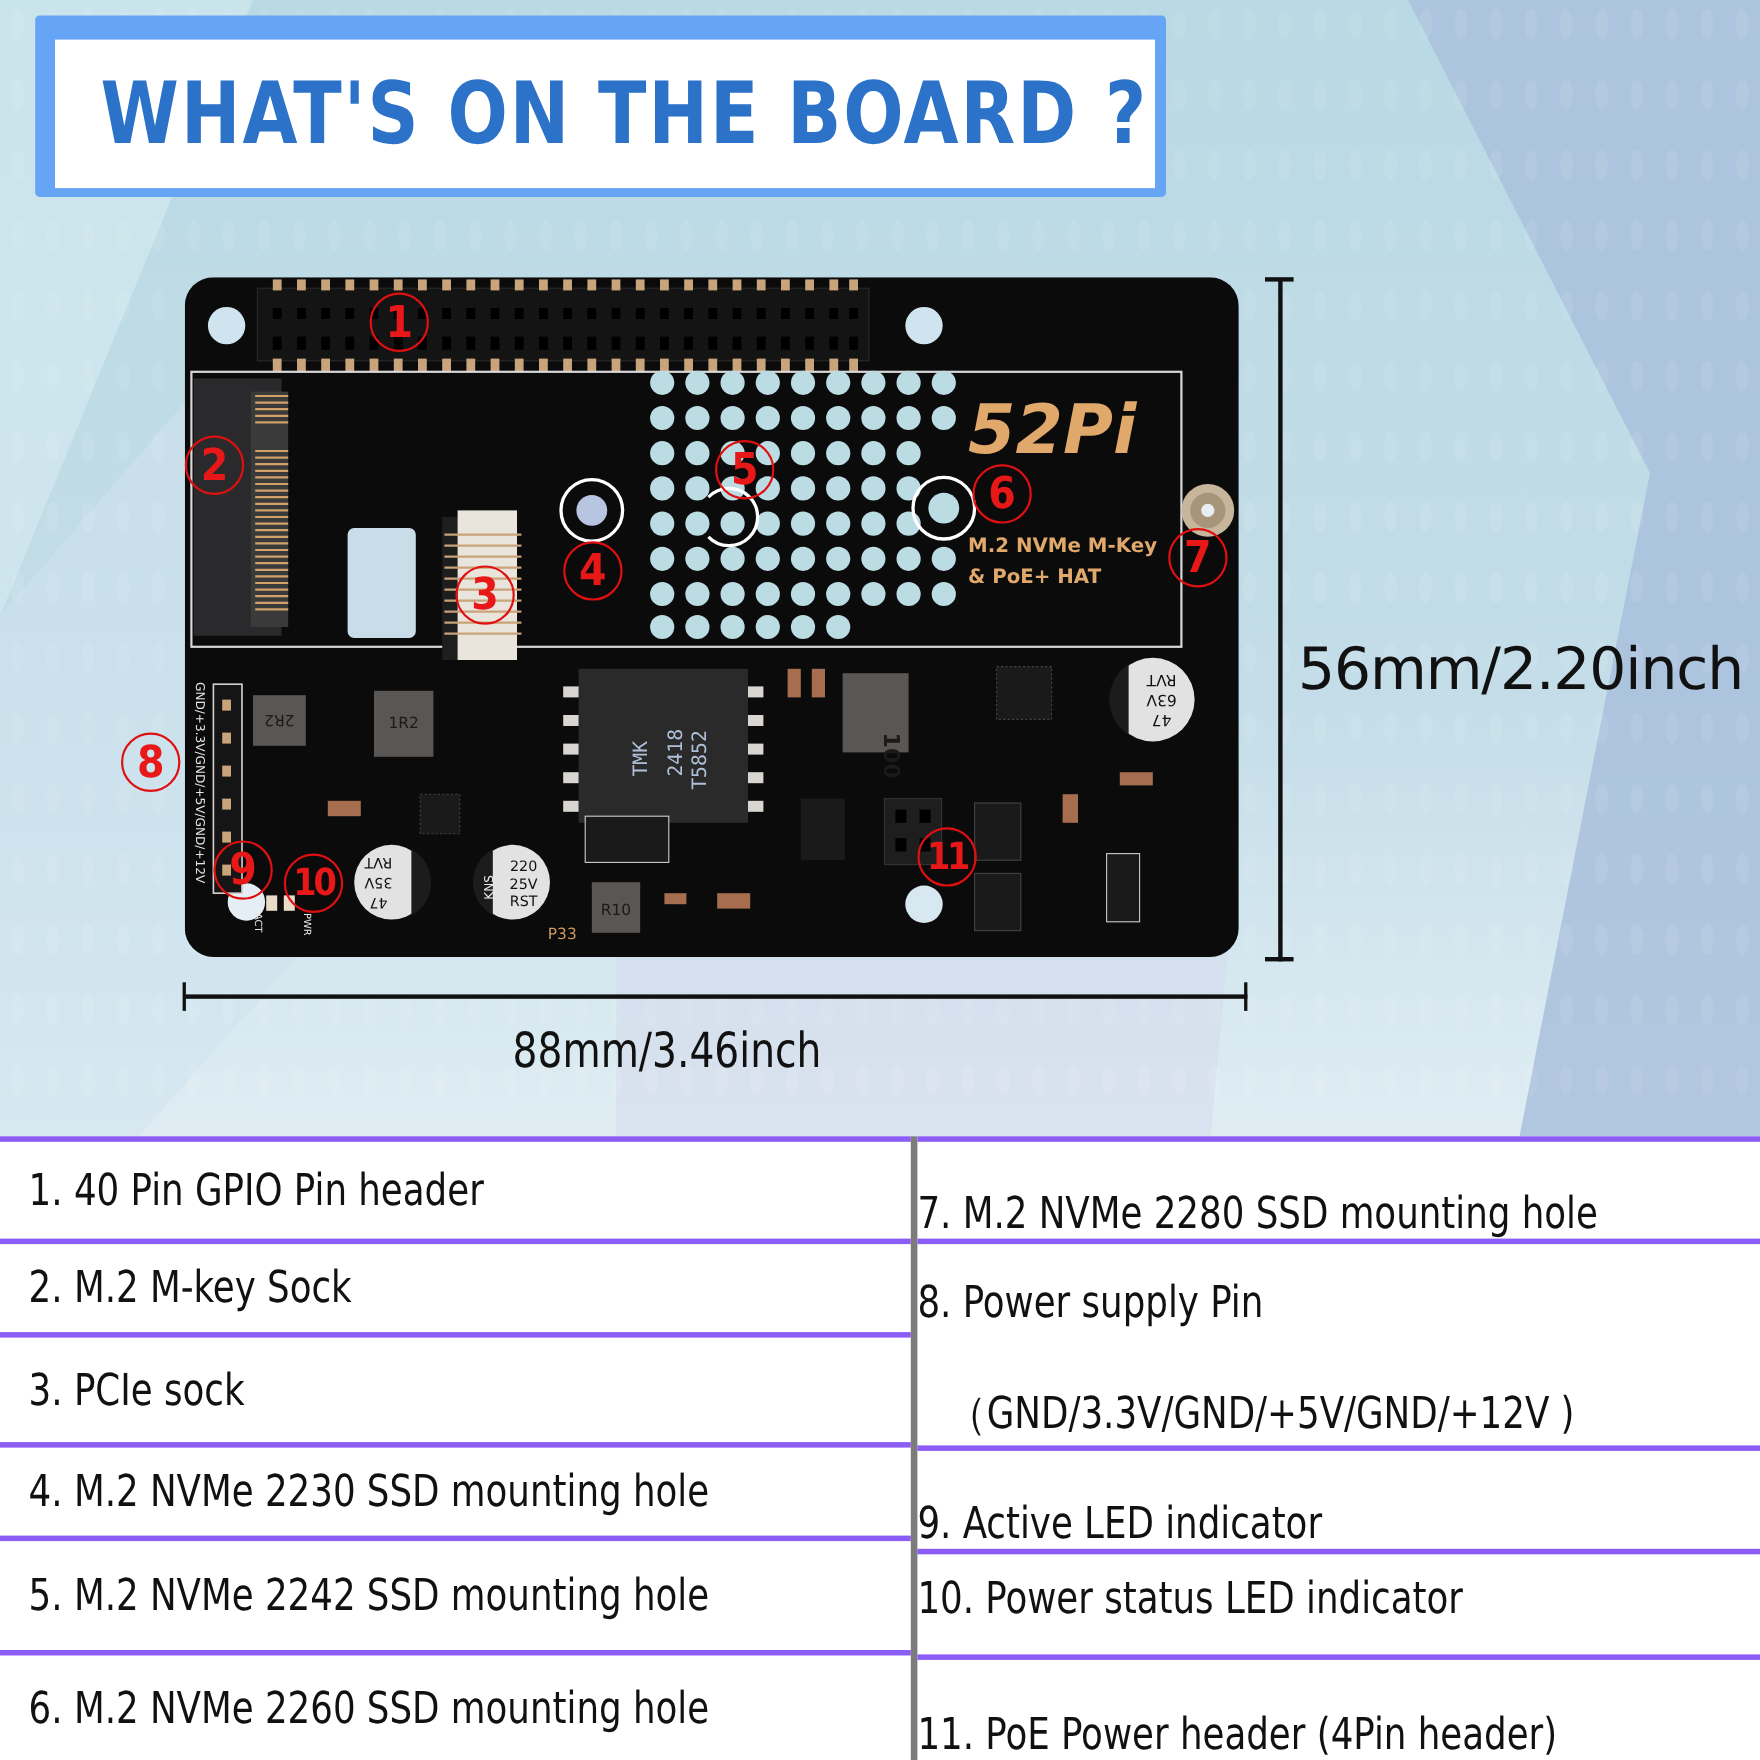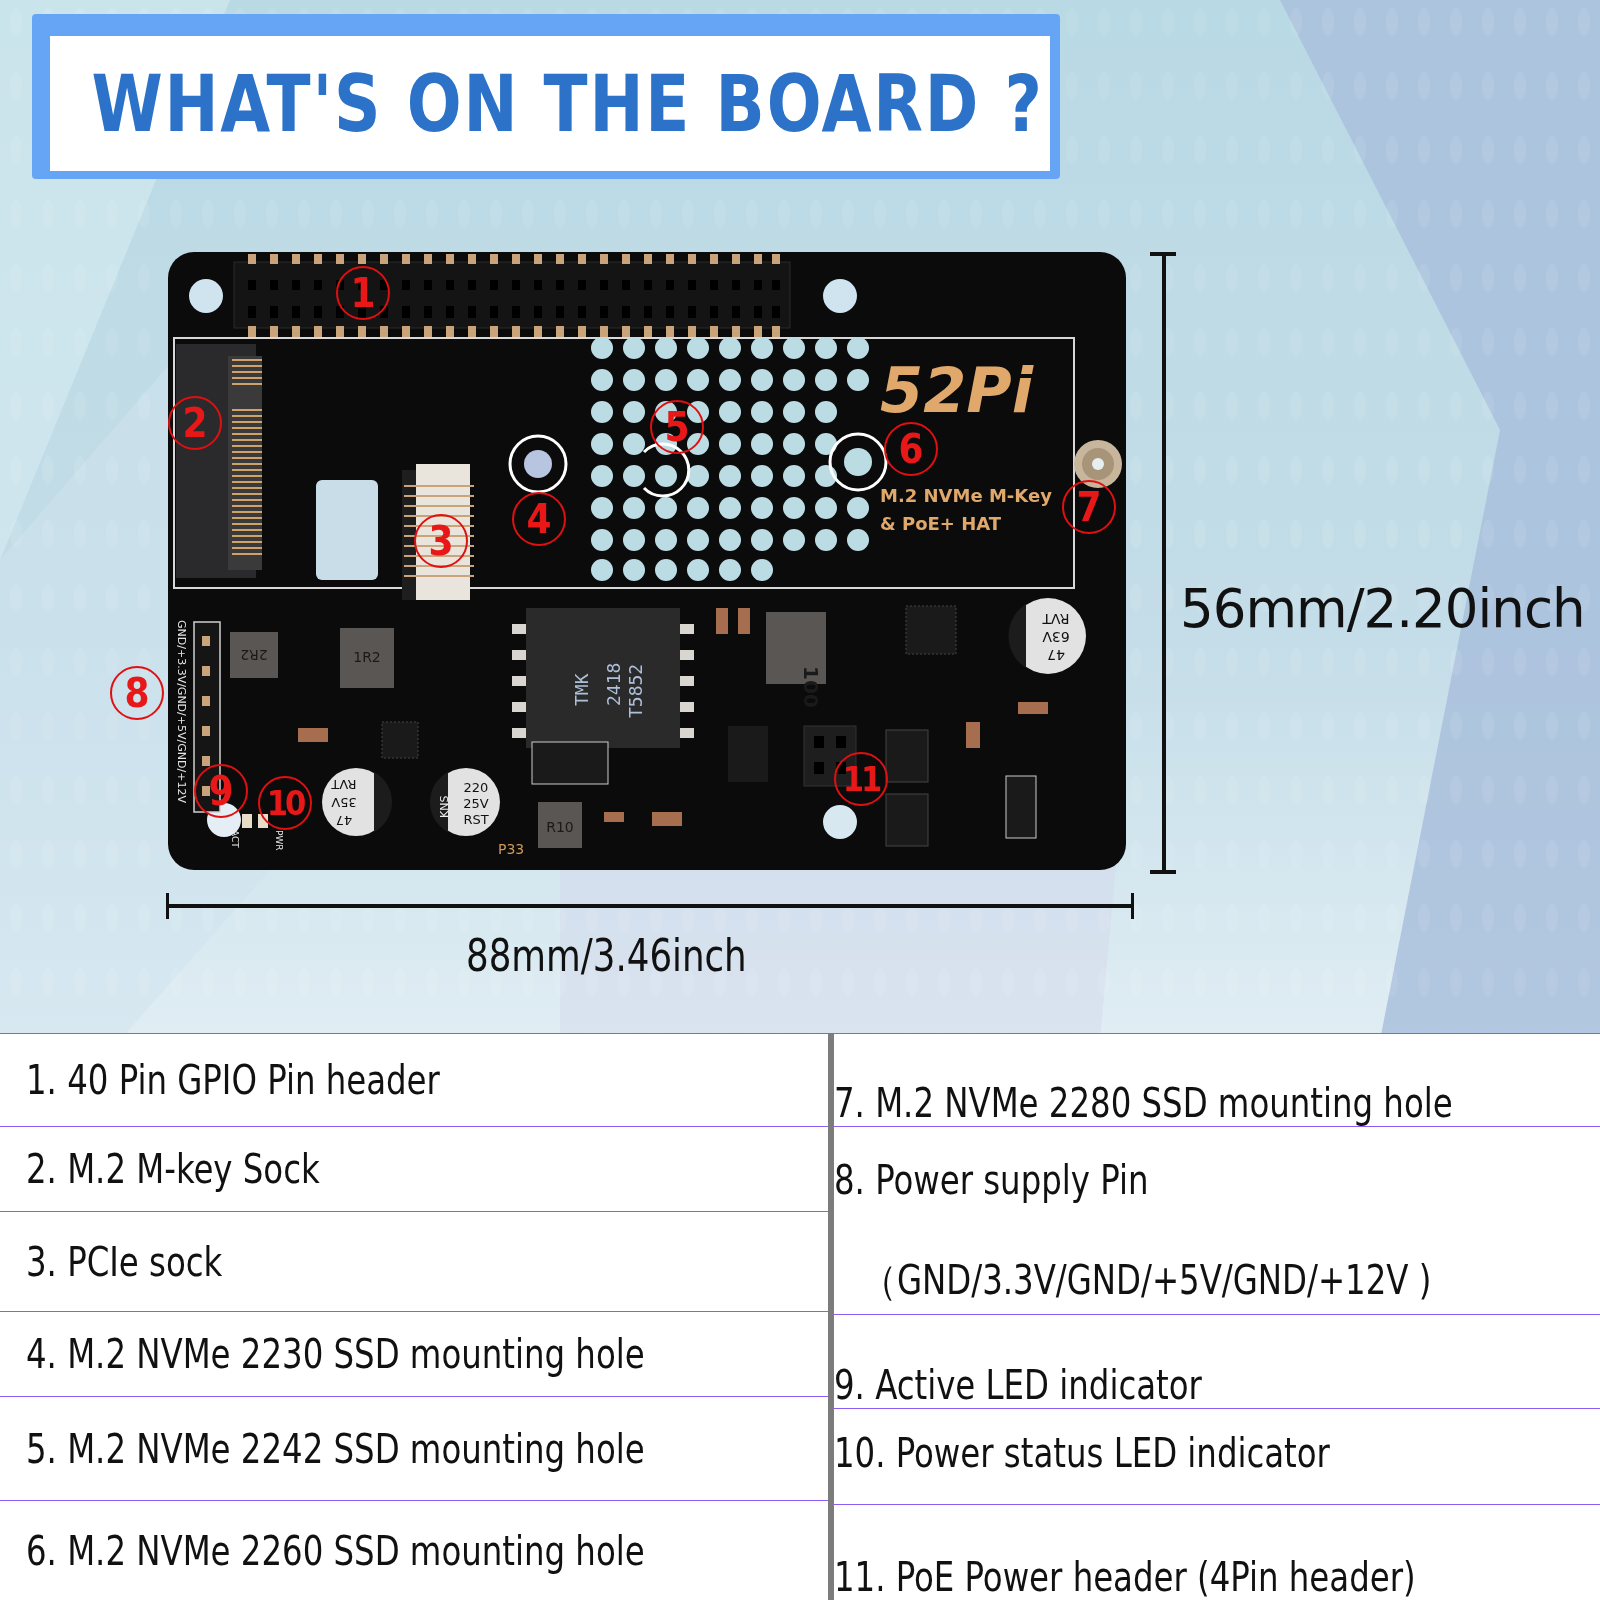--- a/index.html
+++ b/index.html
@@ -56,21 +56,21 @@
     .legend {
       position: absolute; left: 0; top: 1033px; width: 1600px; height: 567px;
       background: #ffffff;
     }
     .legend-col { position: absolute; top: 0; }
     .legend-col.left { left: 0; width: 828px; }
     .legend-col.right { left: 834px; width: 766px; }
     .legend-divider { position: absolute; left: 828px; top: 0; width: 6px; height: 567px; background: #7c7c7c; }
     .legend-row {
       position: absolute; left: 0; right: 0;
-      border-top: 1px solid #8b5cf6;
+      border-top: 5px solid #8b5cf6;
       display: flex; flex-direction: column; justify-content: center;
       padding-left: 26px;
     }
     .legend-col.right .legend-row { padding-left: 0; justify-content: flex-end; }
     .legend-text {
       font-family: "DejaVu Sans Condensed", "DejaVu Sans", sans-serif;
       font-size: 40px; color: #111; white-space: nowrap;
       transform: scaleX(0.9); transform-origin: left center;
     }
     .legend-subtext {

